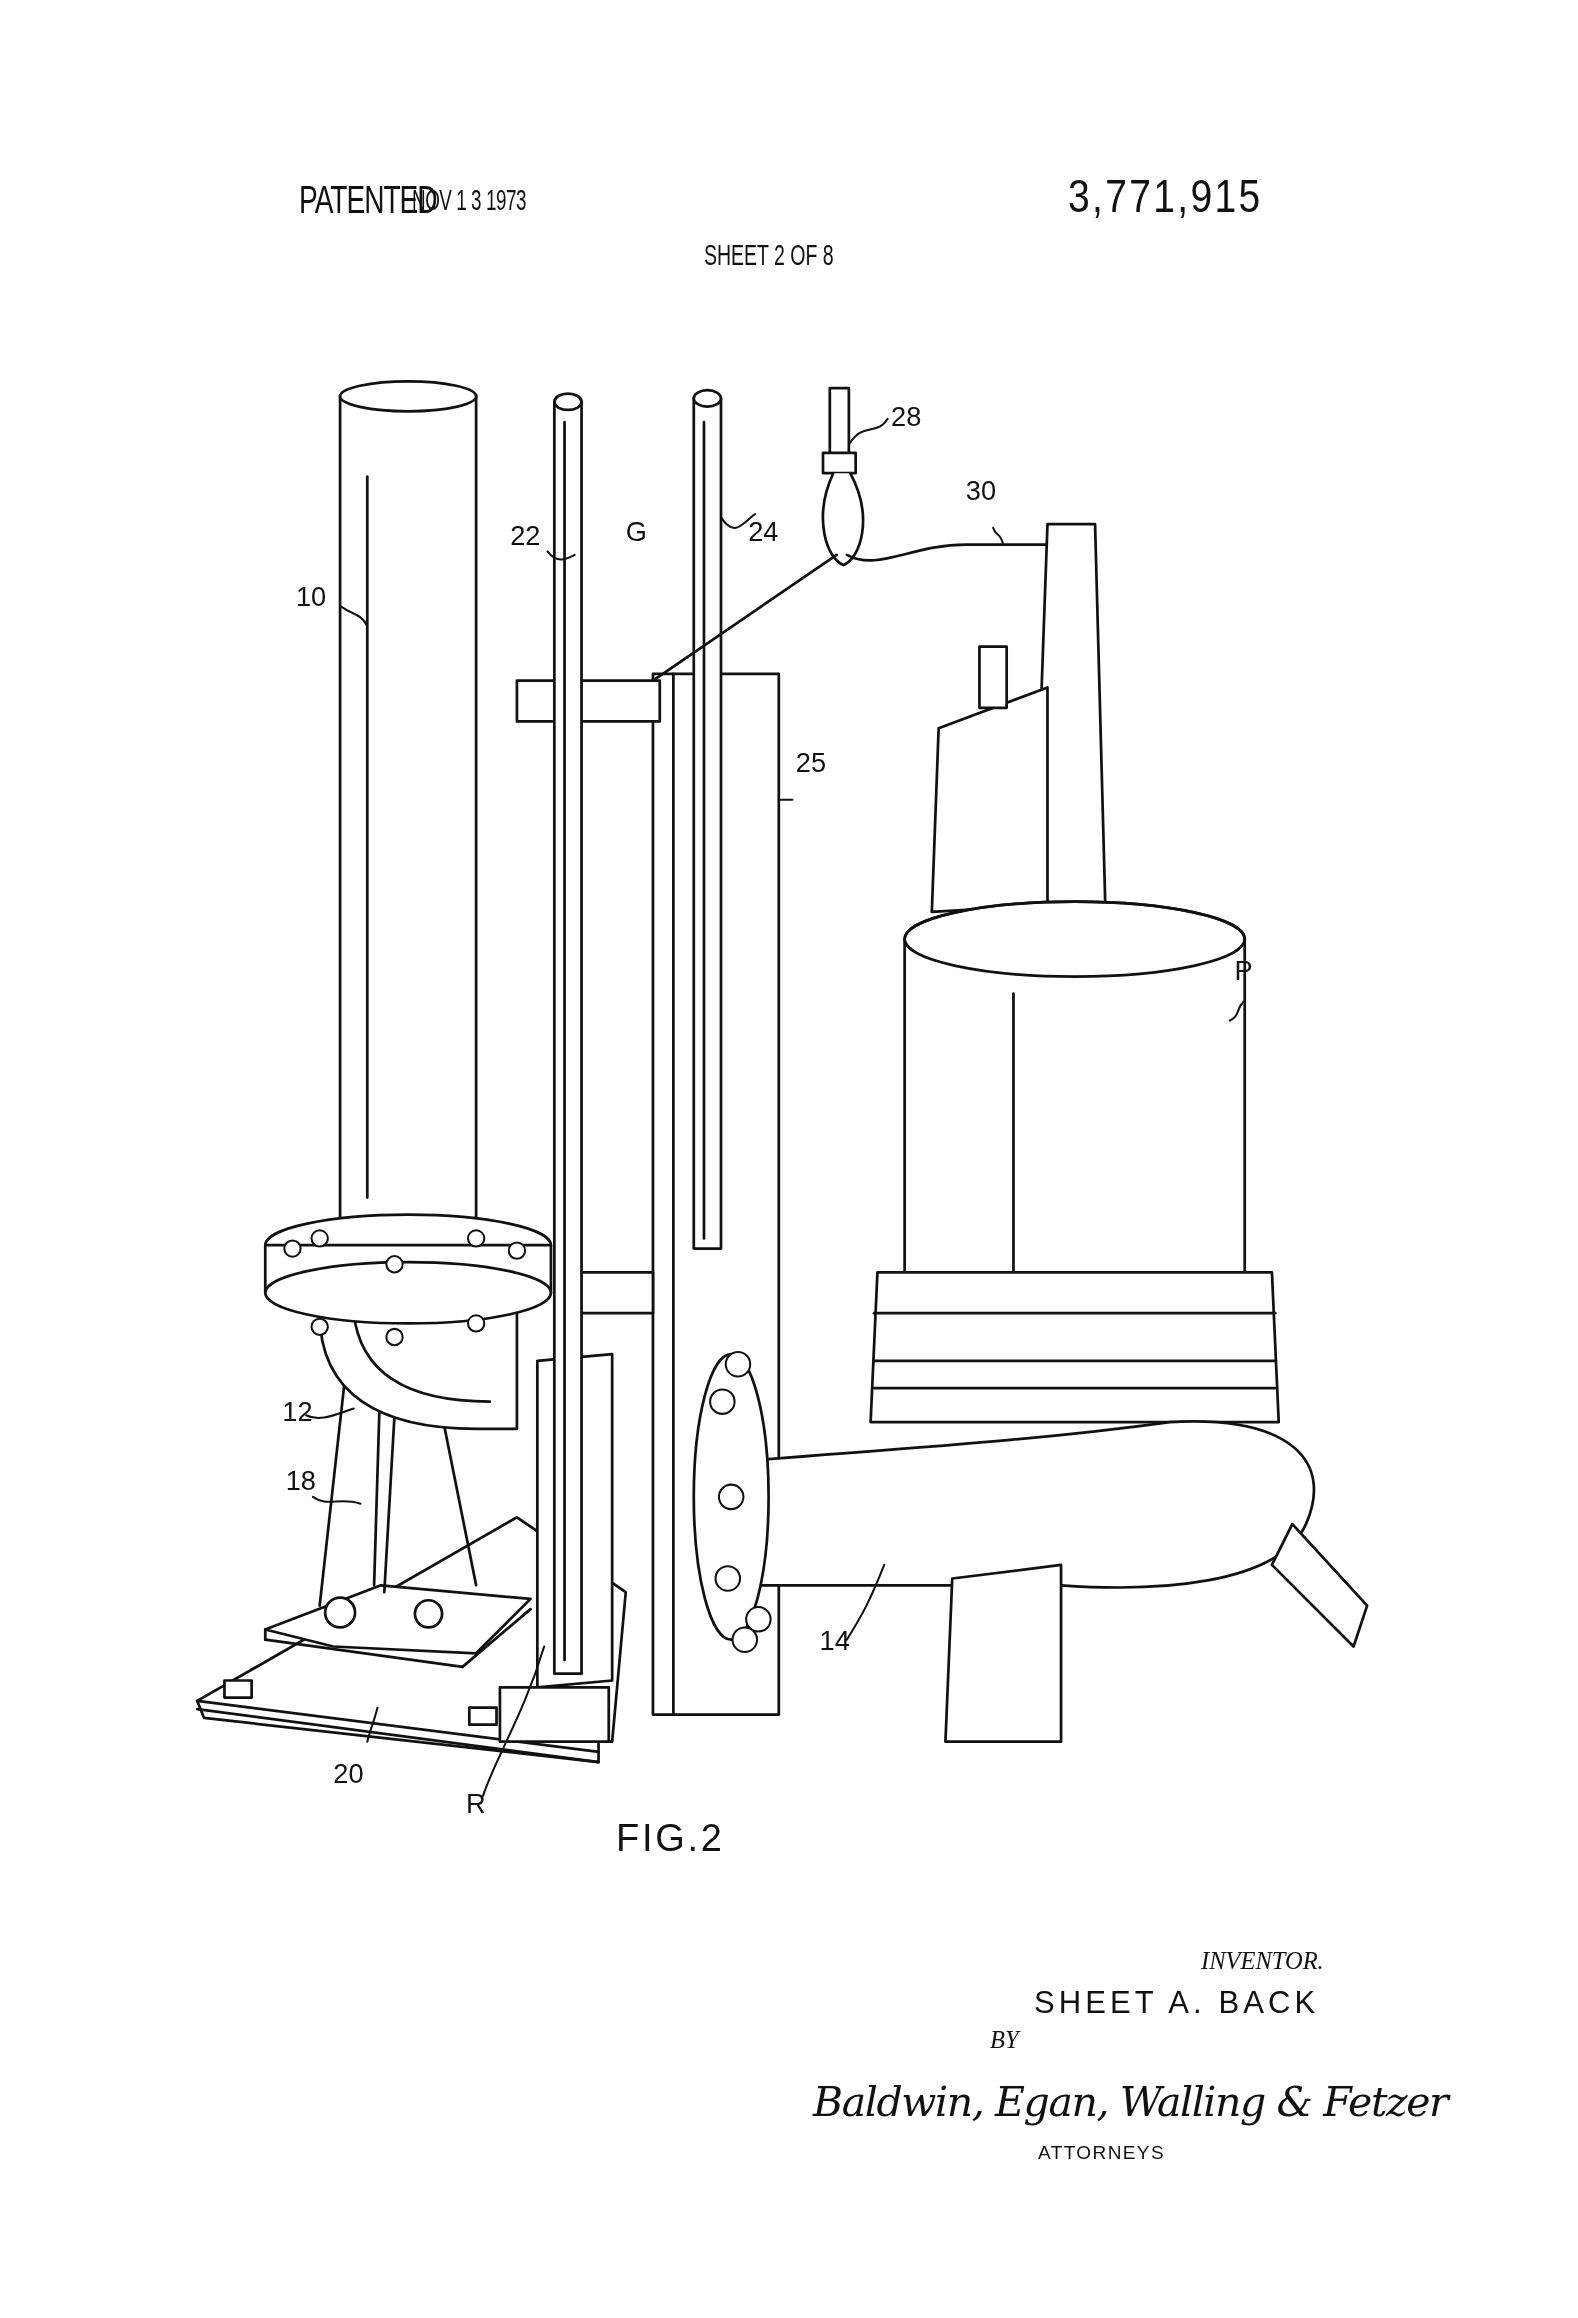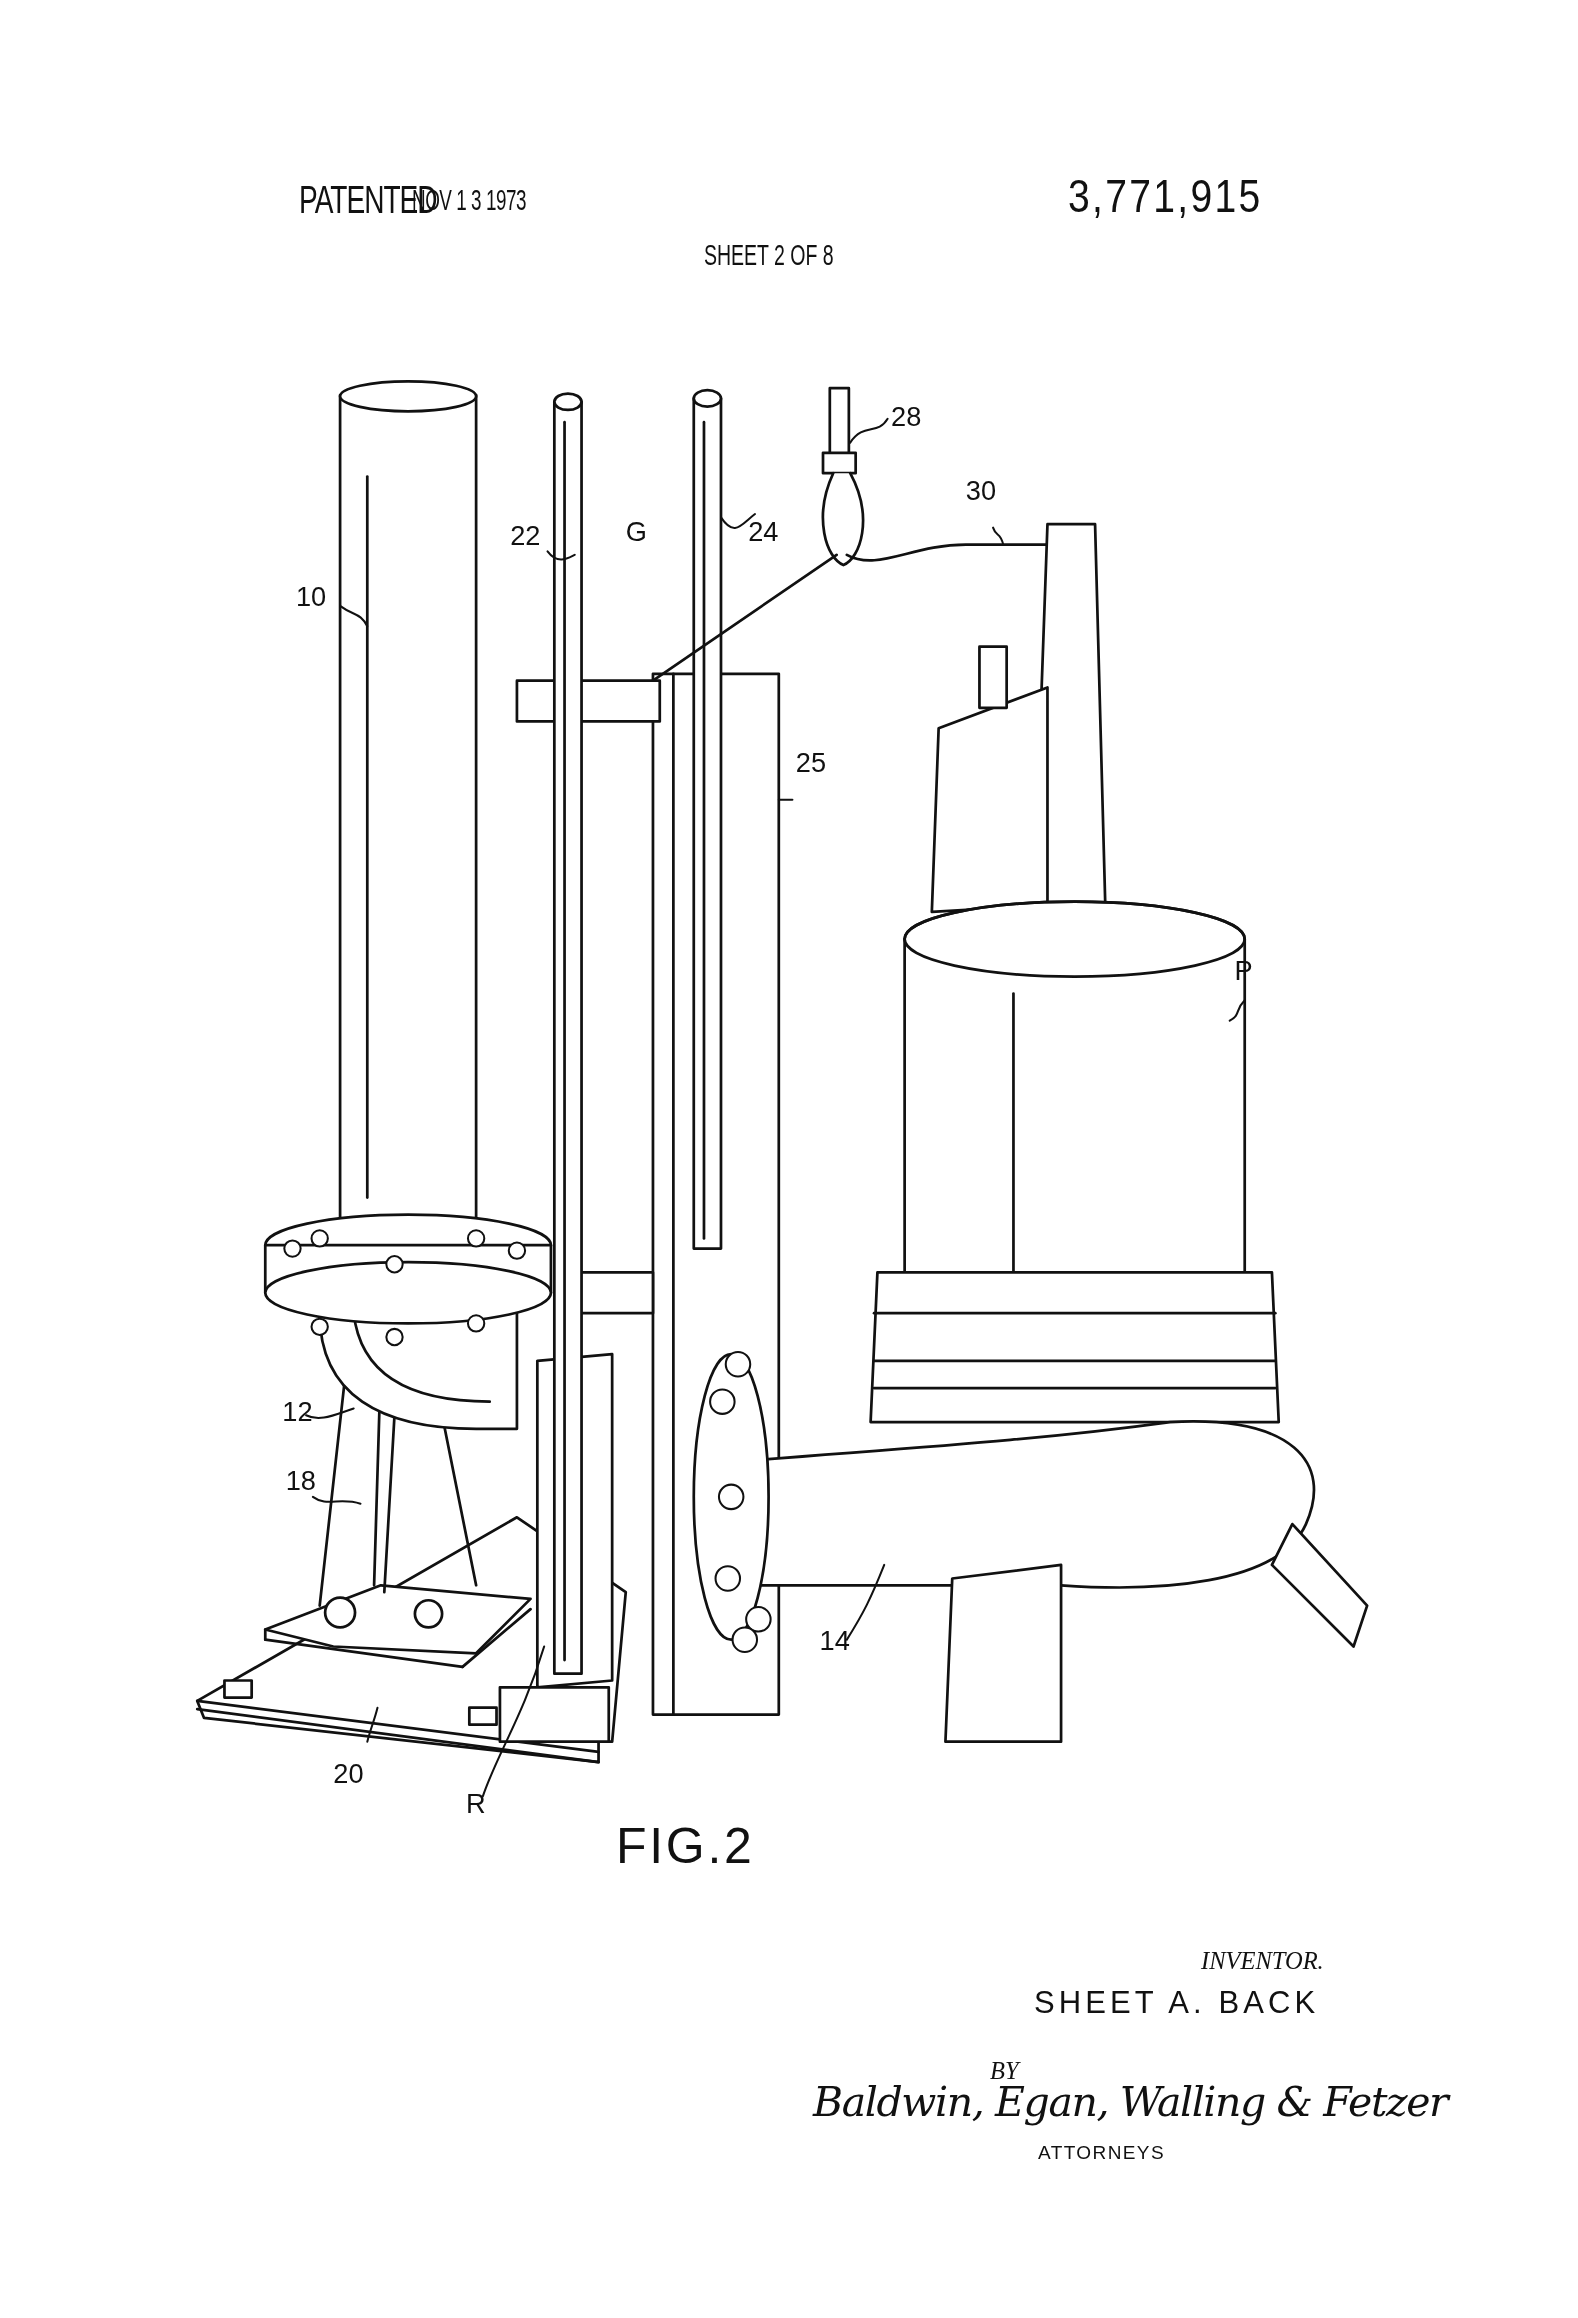--- a/index.html
+++ b/index.html
@@ -5,24 +5,24 @@
   html,body{margin:0;padding:0;background:#fff;}
   body{width:1578px;height:2319px;position:relative;overflow:hidden;font-family:"Liberation Sans",sans-serif;color:#111;}
   .abs{position:absolute;white-space:nowrap;}
   .hdr{font-family:"Liberation Sans Narrow","Liberation Sans",sans-serif;font-stretch:condensed;color:#111;}
   #patented{left:299px;top:178px;font-size:39px;letter-spacing:-1.4px;transform:scaleX(0.72);transform-origin:left top;}
   #patdate{left:412px;top:184px;font-size:29px;letter-spacing:-0.7px;transform:scaleX(0.65);transform-origin:left top;}
   #patno{left:1068px;top:169px;font-size:46px;letter-spacing:2.7px;transform:scaleX(0.85);transform-origin:left top;}
   #sheet{left:704px;top:238px;font-size:30px;transform:scaleX(0.65);transform-origin:left top;}
   svg#drawing{position:absolute;left:0;top:0;}
   .lbl{font-family:"Liberation Sans",sans-serif;font-size:40px;fill:#111;}
-  #fig{left:616px;top:1817px;font-size:50px;letter-spacing:2.7px;}
+  #fig{left:616px;top:1817px;font-size:38px;letter-spacing:2.7px;}
   #inventor-h{left:1201px;top:1947px;font-family:"Liberation Serif",serif;font-style:italic;font-size:24.5px;}
   #inventor-n{left:1034px;top:1985px;font-size:31px;letter-spacing:4.1px;}
-  #by{left:990px;top:2026px;font-family:"Liberation Serif",serif;font-style:italic;font-size:24.5px;margin-top:31px;}
+  #by{left:990px;top:2026px;font-family:"Liberation Serif",serif;font-style:italic;font-size:24.5px;}
   #sig{left:813px;top:2078px;font-family:"DejaVu Serif",serif;font-style:italic;font-size:41px;letter-spacing:-1.4px;text-align:center;}
   #attys{left:1038px;top:2142px;font-size:19px;letter-spacing:1.4px;}
 </style>
 </head>
 <body>
 
 <div class="abs hdr" id="patented">PATENTED</div>
 <div class="abs hdr" id="patdate">NOV 1 3 1973</div>
 <div class="abs hdr" id="patno">3,771,915</div>
 <div class="abs hdr" id="sheet">SHEET 2 OF 8</div>

